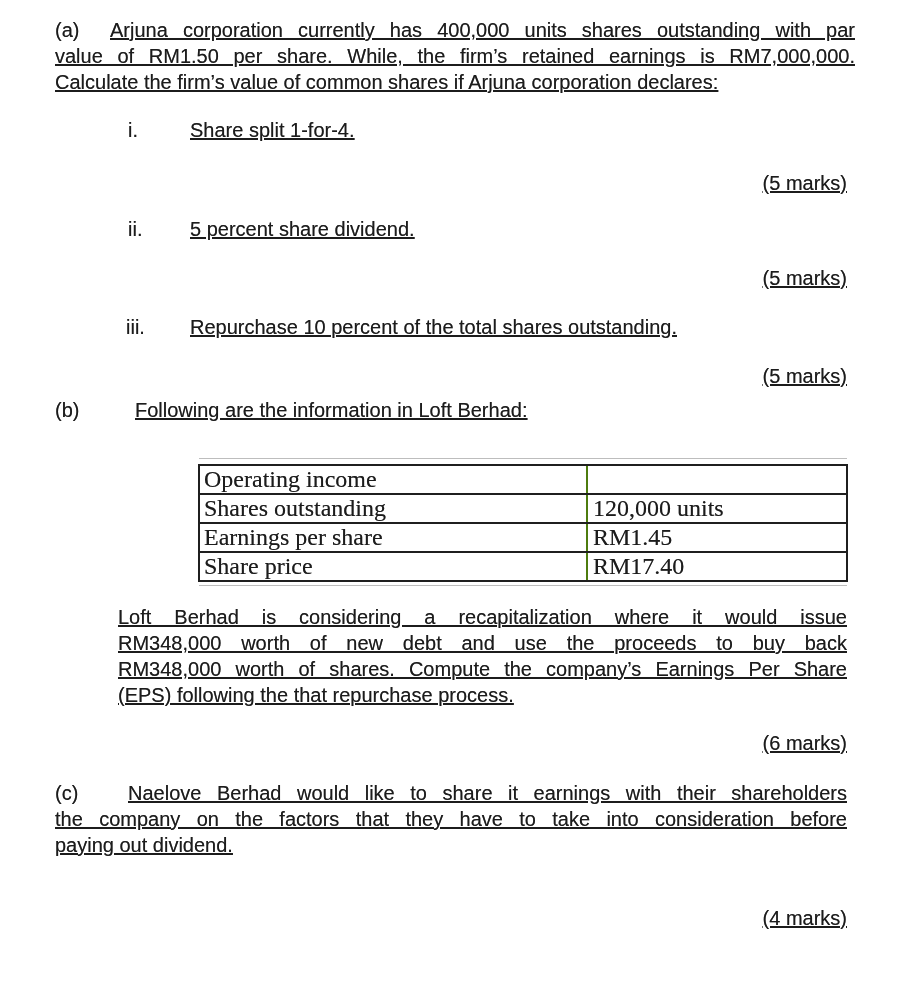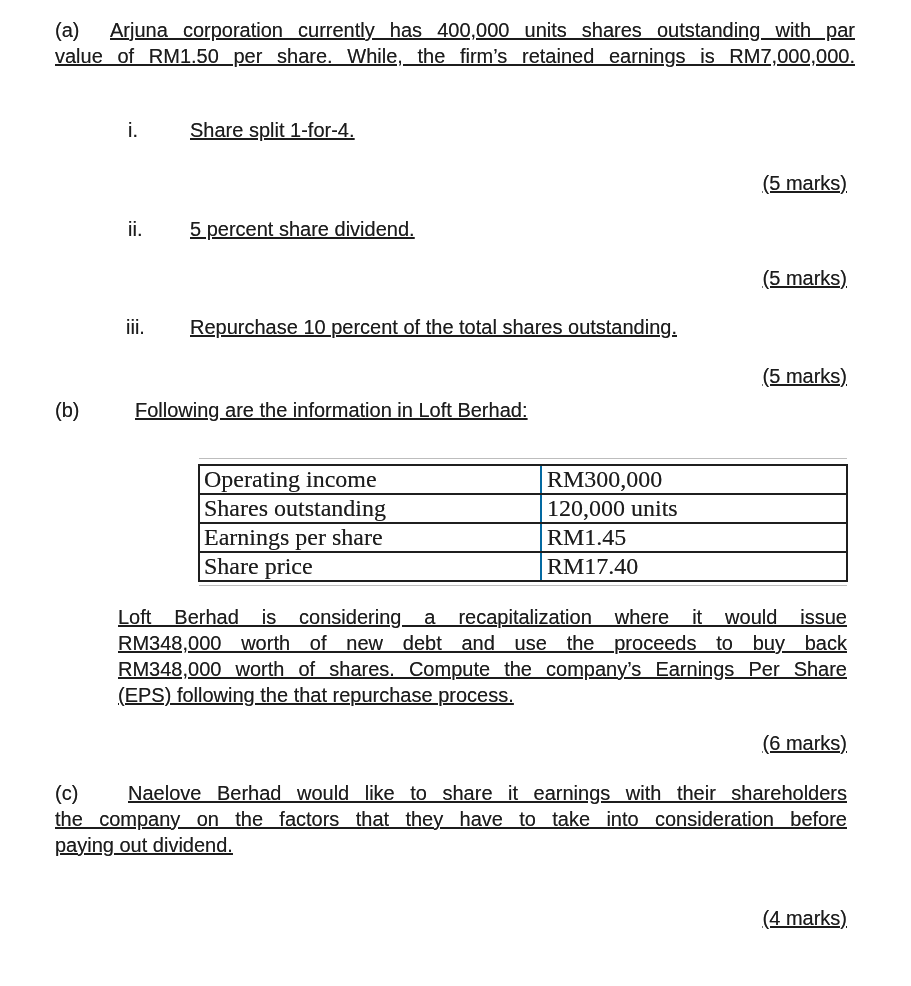--- a/index.html
+++ b/index.html
@@ -29,22 +29,22 @@
   .info-table {
     left: 198px; top: 464px; width: 650px;
     border: 2px solid #1f1f1f;
     box-sizing: border-box;
     font-family: "Liberation Serif", serif;
     font-size: 24px;
   }
   .trow { display: flex; height: 27px; }
   .trow + .trow { border-top: 2px solid #1f1f1f; }
   .tcell-l {
-    width: 342px; box-sizing: border-box;
-    border-right: 2px solid #0369a1;
+    width: 388px; box-sizing: border-box;
+    border-right: 2px solid #4d7c0f;
     padding: 0 4px 0 4px;
     line-height: 26px;
     text-shadow: 0 0 0.4px rgba(0,0,0,0.5);
     overflow: hidden; white-space: nowrap;
   }
   .tcell-r {
     flex: 1;
     padding: 0 0 0 5px;
     line-height: 26px;
     text-shadow: 0 0 0.4px rgba(0,0,0,0.5);
@@ -53,20 +53,21 @@
   .ghost { left: 199px; width: 648px; height: 1px; background: #bdbdbd; }
 </style>
 </head>
 <body>
 
 <div class="page">
 
   <div class="para abs" style="top:17px; left:55px; width:800px;">
     <div class="line just"><span class="plabel" style="width:55px">(a)</span><span>Arjuna corporation currently has 400,000 units shares outstanding with par</span></div>
     <div class="line just">value of RM1.50 per share. While, the firm’s retained earnings is RM7,000,000.</div>
+    <div class="line">Calculate the firm’s value of common shares if Arjuna corporation declares:</div>
   </div>
 
   <div class="item abs line" style="top:117px; left:128px;"><span class="num" style="width:62px">i.</span><span>Share split 1-for-4.</span></div>
   <div class="abs marks line" style="top:170px;">(5 marks)</div>
 
   <div class="item abs line" style="top:216px; left:128px;"><span class="num" style="width:62px">ii.</span><span>5 percent share dividend.</span></div>
   <div class="abs marks line" style="top:265px;">(5 marks)</div>
 
   <div class="item abs line" style="top:314px; left:126px;"><span class="num" style="width:64px">iii.</span><span>Repurchase 10 percent of the total shares outstanding.</span></div>
   <div class="abs marks line" style="top:363px;">(5 marks)</div>
@@ -74,21 +75,20 @@
   <div class="para abs" style="top:397px; left:55px; width:800px;">
     <div class="line"><span class="plabel" style="width:80px">(b)</span><span>Following are the information in Loft Berhad:</span></div>
   </div>
 
   <div class="abs ghost" style="top:458px;"></div>
   <div class="abs ghost" style="top:585px;"></div>
 
   <div class="abs info-table">
     <div class="trow">
       <div class="tcell-l">Operating income</div>
-      <div class="tcell-r">RM300,000</div>
     </div>
     <div class="trow">
       <div class="tcell-l">Shares outstanding</div>
       <div class="tcell-r">120,000 units</div>
     </div>
     <div class="trow">
       <div class="tcell-l">Earnings per share</div>
       <div class="tcell-r">RM1.45</div>
     </div>
     <div class="trow">

